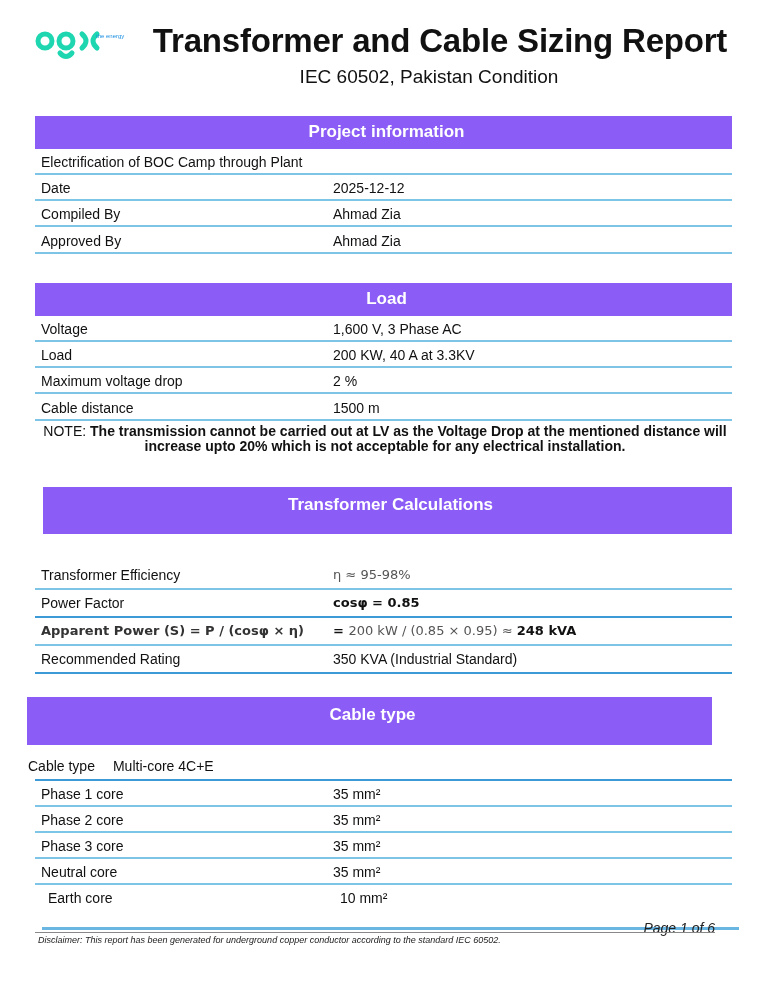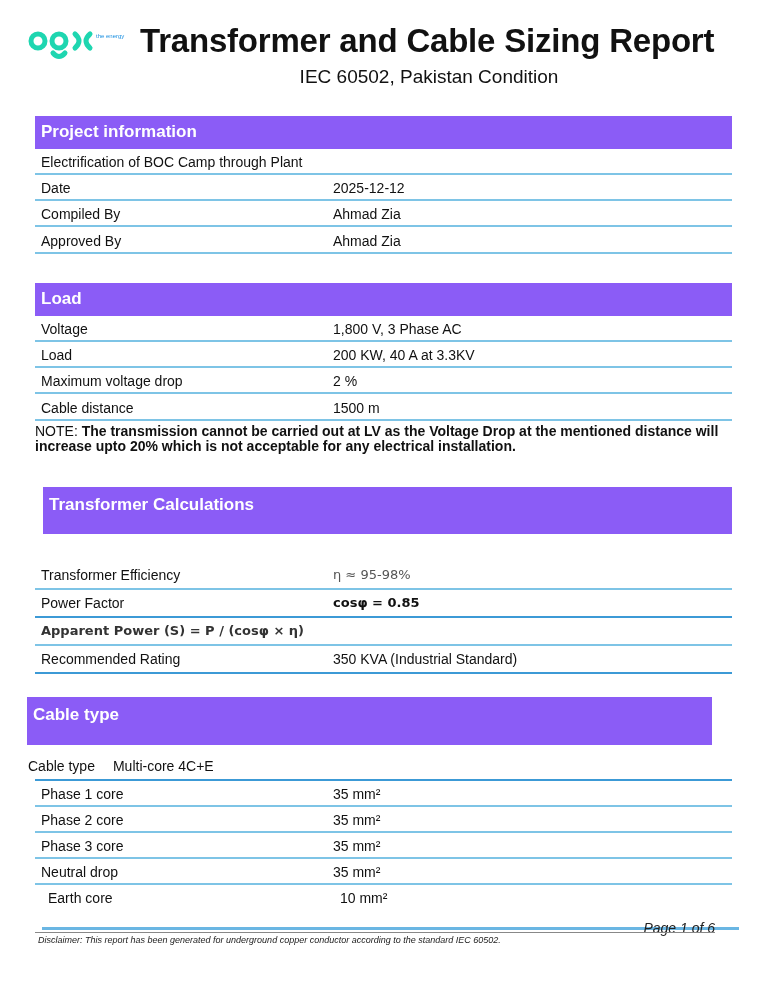--- a/index.html
+++ b/index.html
@@ -1,18 +1,18 @@
 <!DOCTYPE html>
 <html><head>
 <meta charset="utf-8">
 <style>
   html, body { margin: 0; padding: 0; background: #ffffff; }
   body { width: 768px; height: 994px; position: relative; overflow: hidden;
          font-family: "Liberation Sans", sans-serif; color: #111; }
-  .abs { position: absolute; }
+  .abs { position: absolute; text-align: center; }
 
   
   .logo { left: 28px; top: 27px; width: 82px; height: 40px; }
   .logo-tag { position: absolute; left: 68px; top: 6px; font-size: 6px; color: #1a8fe0; white-space: nowrap; font-family: "Liberation Sans", sans-serif; }
   .title { left: 140px; top: 22px; width: 600px; font-size: 33px; font-weight: bold; color: #111; white-space: nowrap; letter-spacing: -0.2px; }
   .subtitle { left: 0; top: 66px; width: 768px; text-align: center; font-size: 19px; color: #111; padding-left: 90px; box-sizing: border-box; }
 
   
   .sec-head { background: #8b5cf6; color: #fff; font-weight: bold; font-size: 17px; box-sizing: border-box; padding-left: 6px; }
   .sec-head span { display: block; }
@@ -73,21 +73,21 @@
 <div class="row" style="left:35px; top:228px; width:697px;">
   <span class="c1">Approved By</span>
   <span class="c2">Ahmad Zia</span>
 </div>
 
 <div class="abs sec-head" style="left:35px; top:283px; width:697px; height:33px; padding-top:6px;">
   <span>Load</span>
 </div>
 <div class="row" style="left:35px; top:316px; width:697px;text-align:center;">
   <span class="c1">Voltage</span>
-  <span class="c2">1,800 V, 3 Phase AC</span>
+  <span class="c2">1,600 V, 3 Phase AC</span>
 </div>
 <div class="row" style="left:35px; top:342px; width:697px;">
   <span class="c1">Load</span>
   <span class="c2">200 KW, 40 A at 3.3KV</span>
 </div>
 <div class="row" style="left:35px; top:368px; width:697px;">
   <span class="c1">Maximum voltage drop</span>
   <span class="c2">2 %</span>
 </div>
 <div class="row" style="left:35px; top:395px; width:697px;">
@@ -104,20 +104,21 @@
 <div class="row" style="left:35px; top:562px; width:697px; height:28px;">
   <span class="c1">Transformer Efficiency</span>
   <span class="c2 greyval">η ≈ 95-98%</span>
 </div>
 <div class="row blue-bottom" style="left:35px; top:590px; width:697px; height:28px;">
   <span class="c1">Power Factor</span>
   <span class="c2 boldval">cosφ = 0.85</span>
 </div>
 <div class="row" style="left:35px; top:618px; width:697px; height:28px;">
   <span class="c1 boldval" style="color:#333;">Apparent Power (S) = P / (cosφ × η)</span>
+  <span class="c2 dejavu"><b>= </b><span style="color:#555;">200 kW / (0.85 × 0.95) ≈ </span><b>248 kVA</b></span>
 </div>
 <div class="row blue-bottom" style="left:35px; top:646px; width:697px; height:28px;">
   <span class="c1">Recommended Rating</span>
   <span class="c2">350 KVA  (Industrial Standard)</span>
 </div>
 
 <div class="abs sec-head" style="left:27px; top:697px; width:685px; height:48px; padding-top:8px;">
   <span>Cable type</span>
 </div>
 <div class="abs cable-line">
@@ -130,21 +131,21 @@
 </div>
 <div class="row" style="left:35px; top:807px; width:697px;">
   <span class="c1">Phase 2 core</span>
   <span class="c2">35 mm²</span>
 </div>
 <div class="row" style="left:35px; top:833px; width:697px;">
   <span class="c1">Phase 3 core</span>
   <span class="c2">35 mm²</span>
 </div>
 <div class="row" style="left:35px; top:859px; width:697px;">
-  <span class="c1">Neutral drop</span>
+  <span class="c1">Neutral core</span>
   <span class="c2">35 mm²</span>
 </div>
 <div class="row thick-bottom" style="left:42px; top:885px; width:697px; height:45px;">
   <span class="c1">Earth core</span>
   <span class="c2">10 mm²</span>
 </div>
 
 <div class="abs pagenum">Page 1 of 6</div>
 <div class="abs footer-line"></div>
 <div class="abs disclaimer">Disclaimer: This report has been generated for underground copper conductor according to the standard IEC 60502.</div>

